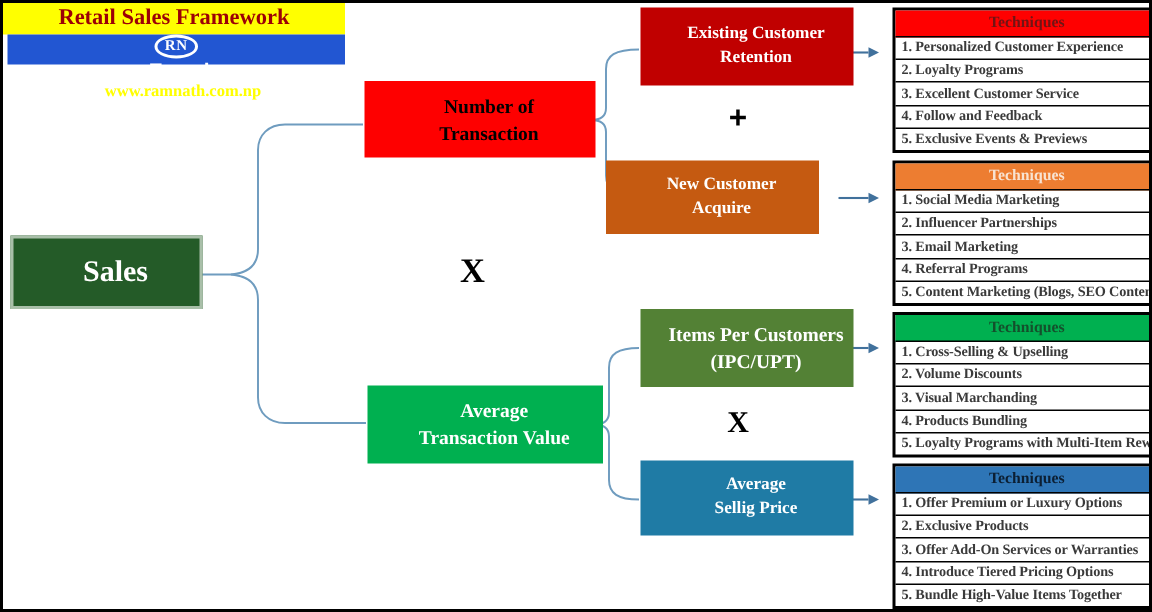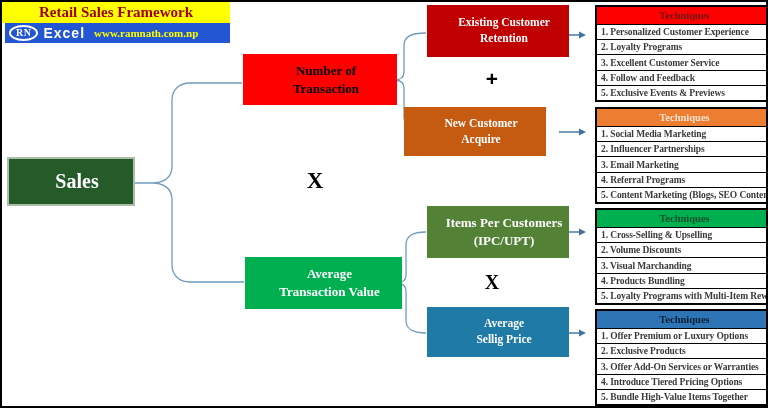--- a/index.html
+++ b/index.html
@@ -8,21 +8,21 @@
     border:2px solid #000;box-sizing:border-box;overflow:hidden;
     font-family:"Liberation Serif", serif;
   }
   
   .title-bar{
     position:absolute;left:0;top:0;width:228px;height:21px;background:#ffff00;
     color:#9c0006;font-weight:bold;font-size:15px;line-height:21px;text-align:center;
   }
   .logo-bar{
     position:absolute;left:3px;top:21px;width:225px;height:20px;background:#2256d2;
-    display:flex;align-items:center;padding:0 4px;box-sizing:border-box;
+    display:flex;align-items:center;padding:0 4px;box-sizing:border-box;flex-direction:column;
   }
   .rn-badge{
     color:#fff;font-weight:bold;font-size:10px;line-height:12px;
     border:2px solid #fff;border-radius:50%;padding:0 5px;letter-spacing:.5px;
   }
   .excel{
     color:#fff;font-weight:bold;font-size:14px;margin-left:5px;letter-spacing:1px;
     font-family:"Liberation Sans", sans-serif;
     text-align:center;
   }

